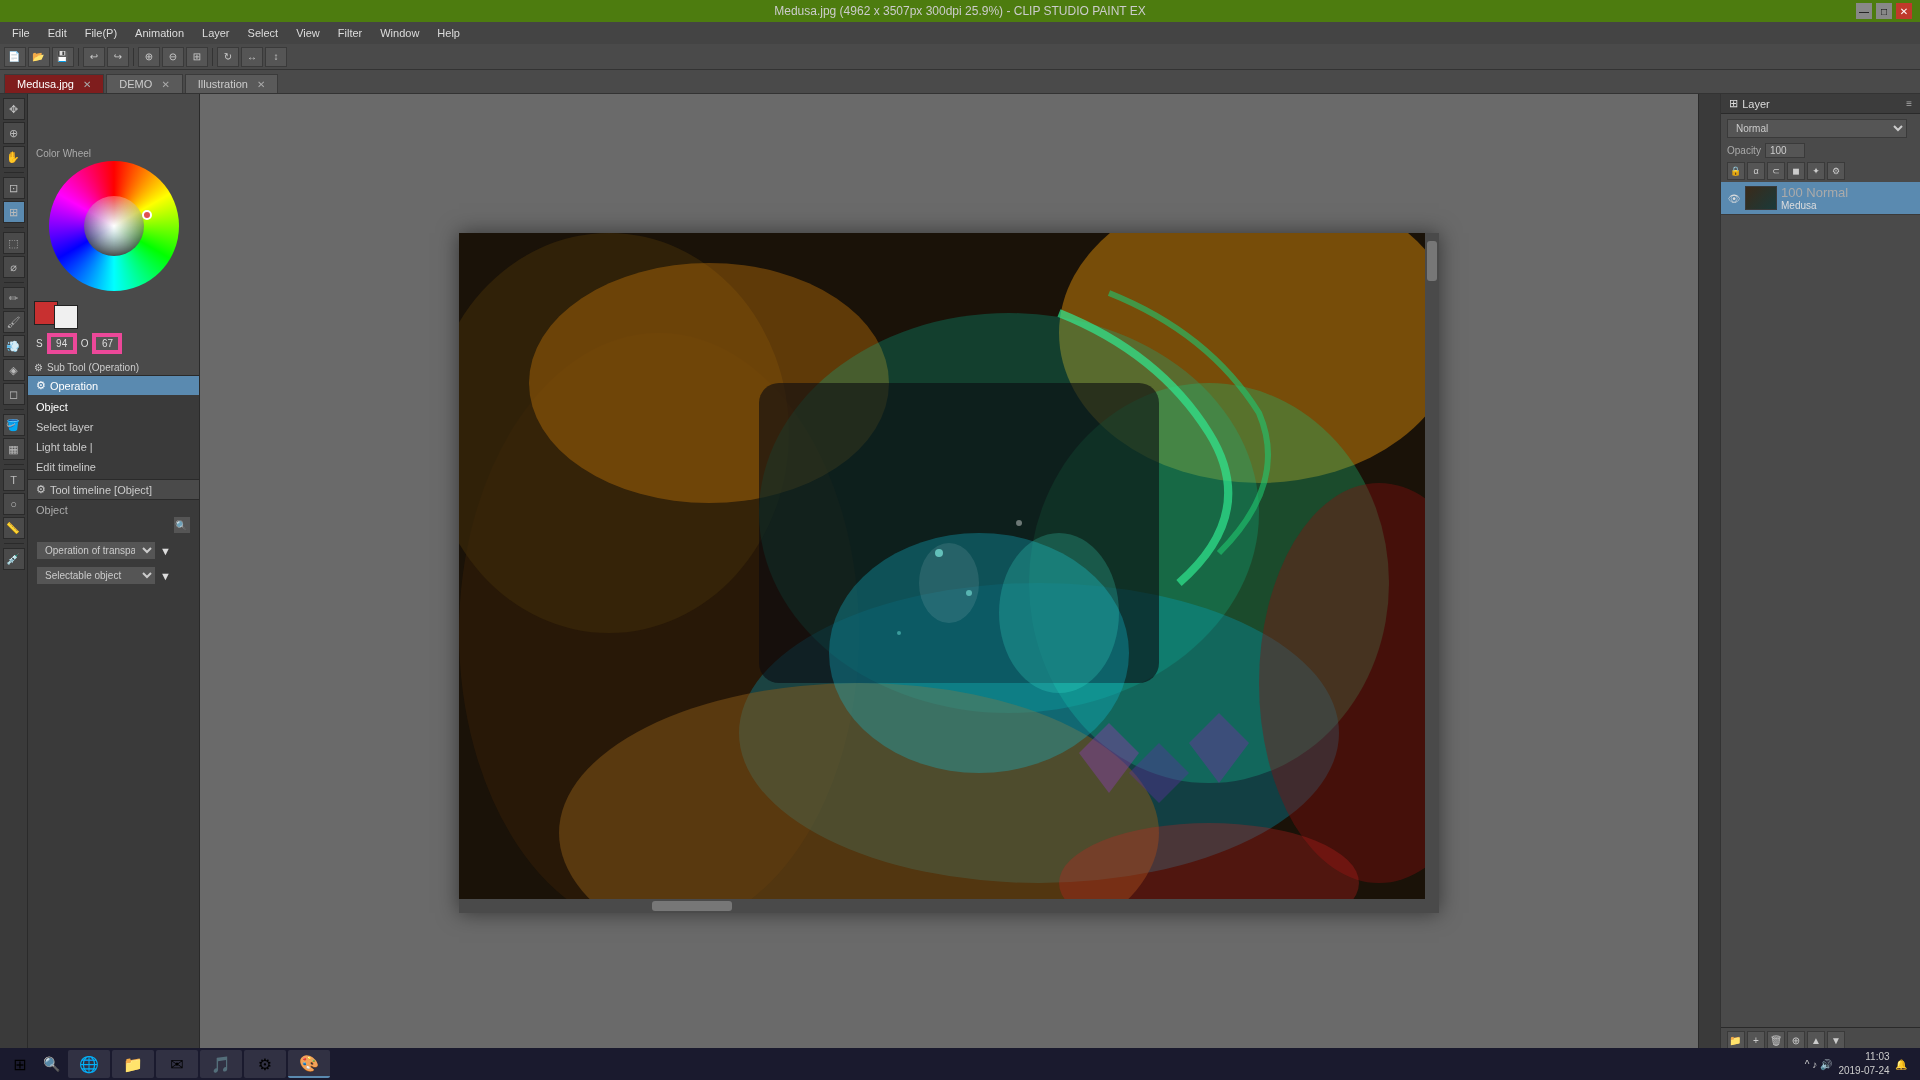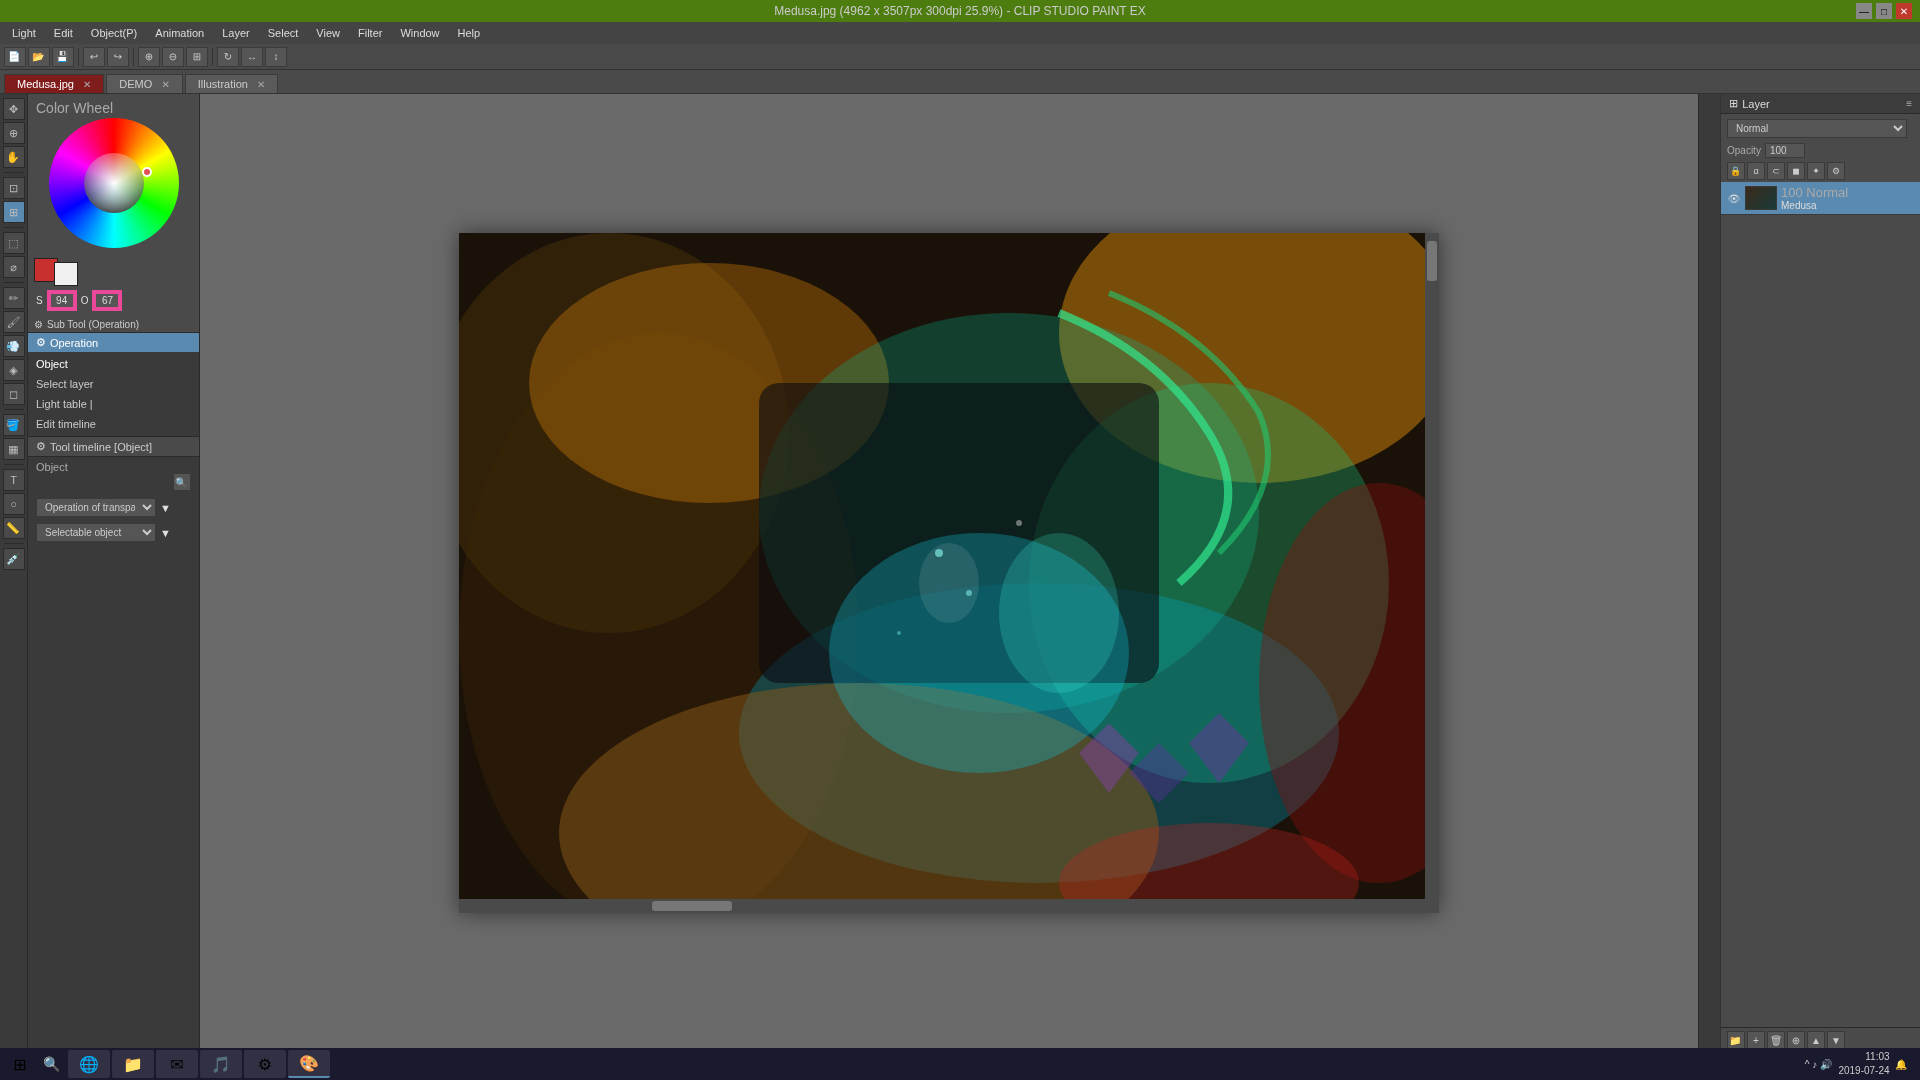--- a/index.html
+++ b/index.html
@@ -146,23 +146,23 @@
 <div id="titlebar">
   <span>Medusa.jpg (4962 x 3507px 300dpi 25.9%) - CLIP STUDIO PAINT EX</span>
   <div class="window-controls">
     <button class="wc-btn wc-min">—</button>
     <button class="wc-btn wc-max">□</button>
     <button class="wc-btn wc-close">✕</button>
   </div>
 </div>
 
 <div id="menubar">
-  <span class="menu-item">Light</span>
+  <span class="menu-item">File</span>
   <span class="menu-item">Edit</span>
-  <span class="menu-item">Object(P)</span>
+  <span class="menu-item">File(P)</span>
   <span class="menu-item">Animation</span>
   <span class="menu-item">Layer</span>
   <span class="menu-item">Select</span>
   <span class="menu-item">View</span>
   <span class="menu-item">Filter</span>
   <span class="menu-item">Window</span>
   <span class="menu-item">Help</span>
 </div>
 
 <div id="toolbar">
@@ -223,21 +223,21 @@
       <div class="ts-icon">T</div>
       <div class="ts-icon">○</div>
       <div class="ts-icon">📏</div>
       <div class="ts-sep"></div>
       <div class="ts-icon">💉</div>
     </div>
 
     <div id="left-tools-panel">
 
       <div id="color-section">
-        <div style="font-size:14px; color:#aaa; padding: 2px 4px;">Color Wheel</div>
+        <div style="font-size:10px; color:#aaa; padding: 2px 4px; margin-top: 48px;">Color Wheel</div>
         <div id="color-wheel-container">
           <div class="color-wheel">
             <div class="color-wheel-inner"></div>
             <div class="color-cursor"></div>
           </div>
         </div>
         <div id="color-swatches">
           <div class="swatch-main swatch-fg"></div>
           <div class="swatch-main swatch-bg" style="margin-left:-6px; margin-top:8px;"></div>
         </div>

